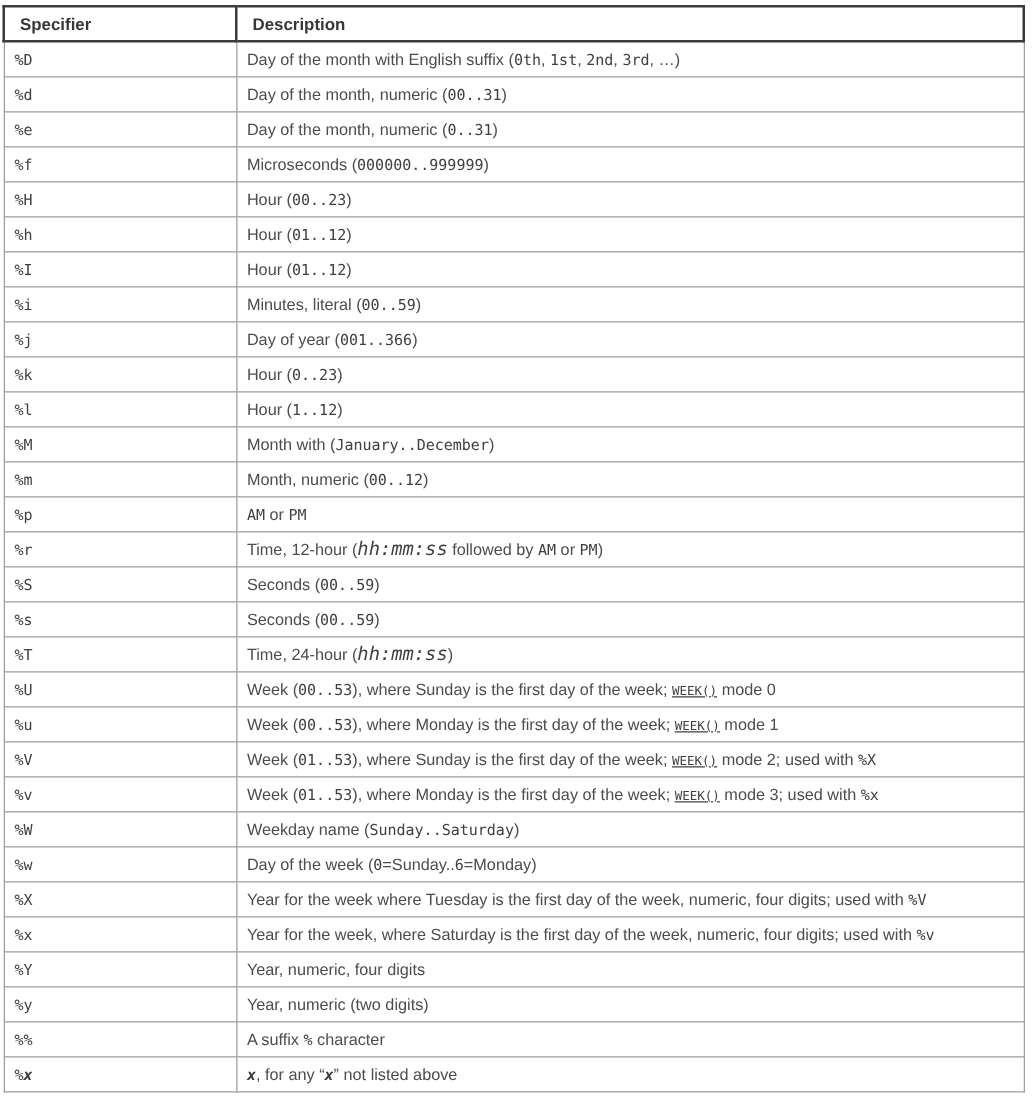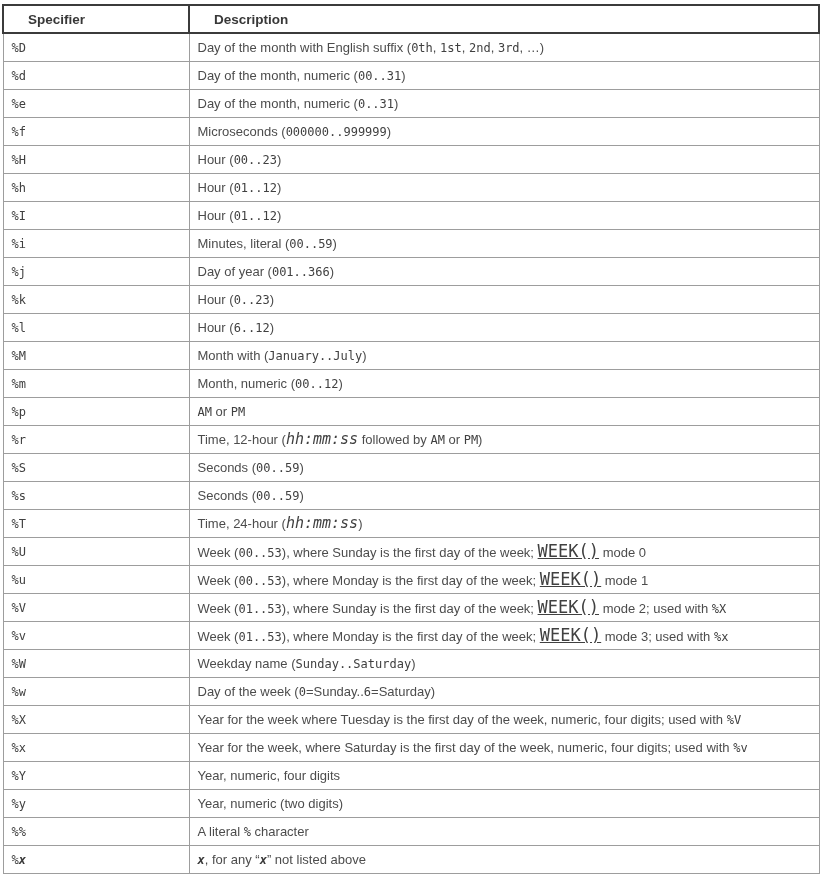--- a/index.html
+++ b/index.html
@@ -16,21 +16,21 @@
     table-layout: fixed;
     width: 818px;
   }
   table.spec-table th {
     border: 2px solid #3b3b3b;
     text-align: left;
     vertical-align: middle;
     font-size: 13.5px;
     font-weight: bold;
     color: #383838;
-    padding: 0 24px;
+    padding: 0 12px;
     height: 28px;
     box-sizing: border-box;
     background: #ffffff;
   }
   table.spec-table td {
     border: 1px solid #9d9d9d;
     text-align: left;
     vertical-align: middle;
     font-size: 13px;
     color: #4c4c4c;
@@ -57,21 +57,21 @@
   }
   .seg-b {
     font-family: "DejaVu Sans Mono", "Liberation Mono", monospace;
     font-size: 12px;
     color: #3a3a3a;
     font-style: italic;
     font-weight: bold;
   }
   a.seg-l {
     font-family: "DejaVu Sans Mono", "Liberation Mono", monospace;
-    font-size: 17px;
+    font-size: 10px;
     color: #404040;
     text-decoration: underline;
     cursor: pointer;
   }
 </style>
 </head>
 <body>
 
 <div class="table-wrap">
   <table class="spec-table">
@@ -121,25 +121,25 @@
         <tr>
           <td><span class="seg-c">%j</span></td>
           <td><span class="seg-t">Day of year (</span><span class="seg-c">001..366</span><span class="seg-t">)</span></td>
         </tr>
         <tr>
           <td><span class="seg-c">%k</span></td>
           <td><span class="seg-t">Hour (</span><span class="seg-c">0..23</span><span class="seg-t">)</span></td>
         </tr>
         <tr>
           <td><span class="seg-c">%l</span></td>
-          <td><span class="seg-t">Hour (</span><span class="seg-c">6..12</span><span class="seg-t">)</span></td>
+          <td><span class="seg-t">Hour (</span><span class="seg-c">1..12</span><span class="seg-t">)</span></td>
         </tr>
         <tr>
           <td><span class="seg-c">%M</span></td>
-          <td><span class="seg-t">Month with (</span><span class="seg-c">January..July</span><span class="seg-t">)</span></td>
+          <td><span class="seg-t">Month with (</span><span class="seg-c">January..December</span><span class="seg-t">)</span></td>
         </tr>
         <tr>
           <td><span class="seg-c">%m</span></td>
           <td><span class="seg-t">Month, numeric (</span><span class="seg-c">00..12</span><span class="seg-t">)</span></td>
         </tr>
         <tr>
           <td><span class="seg-c">%p</span></td>
           <td><span class="seg-c">AM</span><span class="seg-t"> or </span><span class="seg-c">PM</span></td>
         </tr>
         <tr>
@@ -173,41 +173,41 @@
         <tr>
           <td><span class="seg-c">%v</span></td>
           <td><span class="seg-t">Week (</span><span class="seg-c">01..53</span><span class="seg-t">), where Monday is the first day of the week; </span><a class="seg-l">WEEK()</a><span class="seg-t"> mode 3; used with </span><span class="seg-c">%x</span></td>
         </tr>
         <tr>
           <td><span class="seg-c">%W</span></td>
           <td><span class="seg-t">Weekday name (</span><span class="seg-c">Sunday..Saturday</span><span class="seg-t">)</span></td>
         </tr>
         <tr>
           <td><span class="seg-c">%w</span></td>
-          <td><span class="seg-t">Day of the week (</span><span class="seg-c">0</span><span class="seg-t">=Sunday..</span><span class="seg-c">6</span><span class="seg-t">=Saturday)</span></td>
+          <td><span class="seg-t">Day of the week (</span><span class="seg-c">0</span><span class="seg-t">=Sunday..</span><span class="seg-c">6</span><span class="seg-t">=Monday)</span></td>
         </tr>
         <tr>
           <td><span class="seg-c">%X</span></td>
           <td><span class="seg-t">Year for the week where Tuesday is the first day of the week, numeric, four digits; used with </span><span class="seg-c">%V</span></td>
         </tr>
         <tr>
           <td><span class="seg-c">%x</span></td>
           <td><span class="seg-t">Year for the week, where Saturday is the first day of the week, numeric, four digits; used with </span><span class="seg-c">%v</span></td>
         </tr>
         <tr>
           <td><span class="seg-c">%Y</span></td>
           <td><span class="seg-t">Year, numeric, four digits</span></td>
         </tr>
         <tr>
           <td><span class="seg-c">%y</span></td>
           <td><span class="seg-t">Year, numeric (two digits)</span></td>
         </tr>
         <tr>
           <td><span class="seg-c">%%</span></td>
-          <td><span class="seg-t">A literal </span><span class="seg-c">%</span><span class="seg-t"> character</span></td>
+          <td><span class="seg-t">A suffix </span><span class="seg-c">%</span><span class="seg-t"> character</span></td>
         </tr>
         <tr>
           <td><span class="seg-c">%</span><span class="seg-b">x</span></td>
           <td><span class="seg-b">x</span><span class="seg-t">, for any “</span><span class="seg-b">x</span><span class="seg-t">” not listed above</span></td>
         </tr>
       </tbody>
   </table>
 </div>
 
 </body></html>

